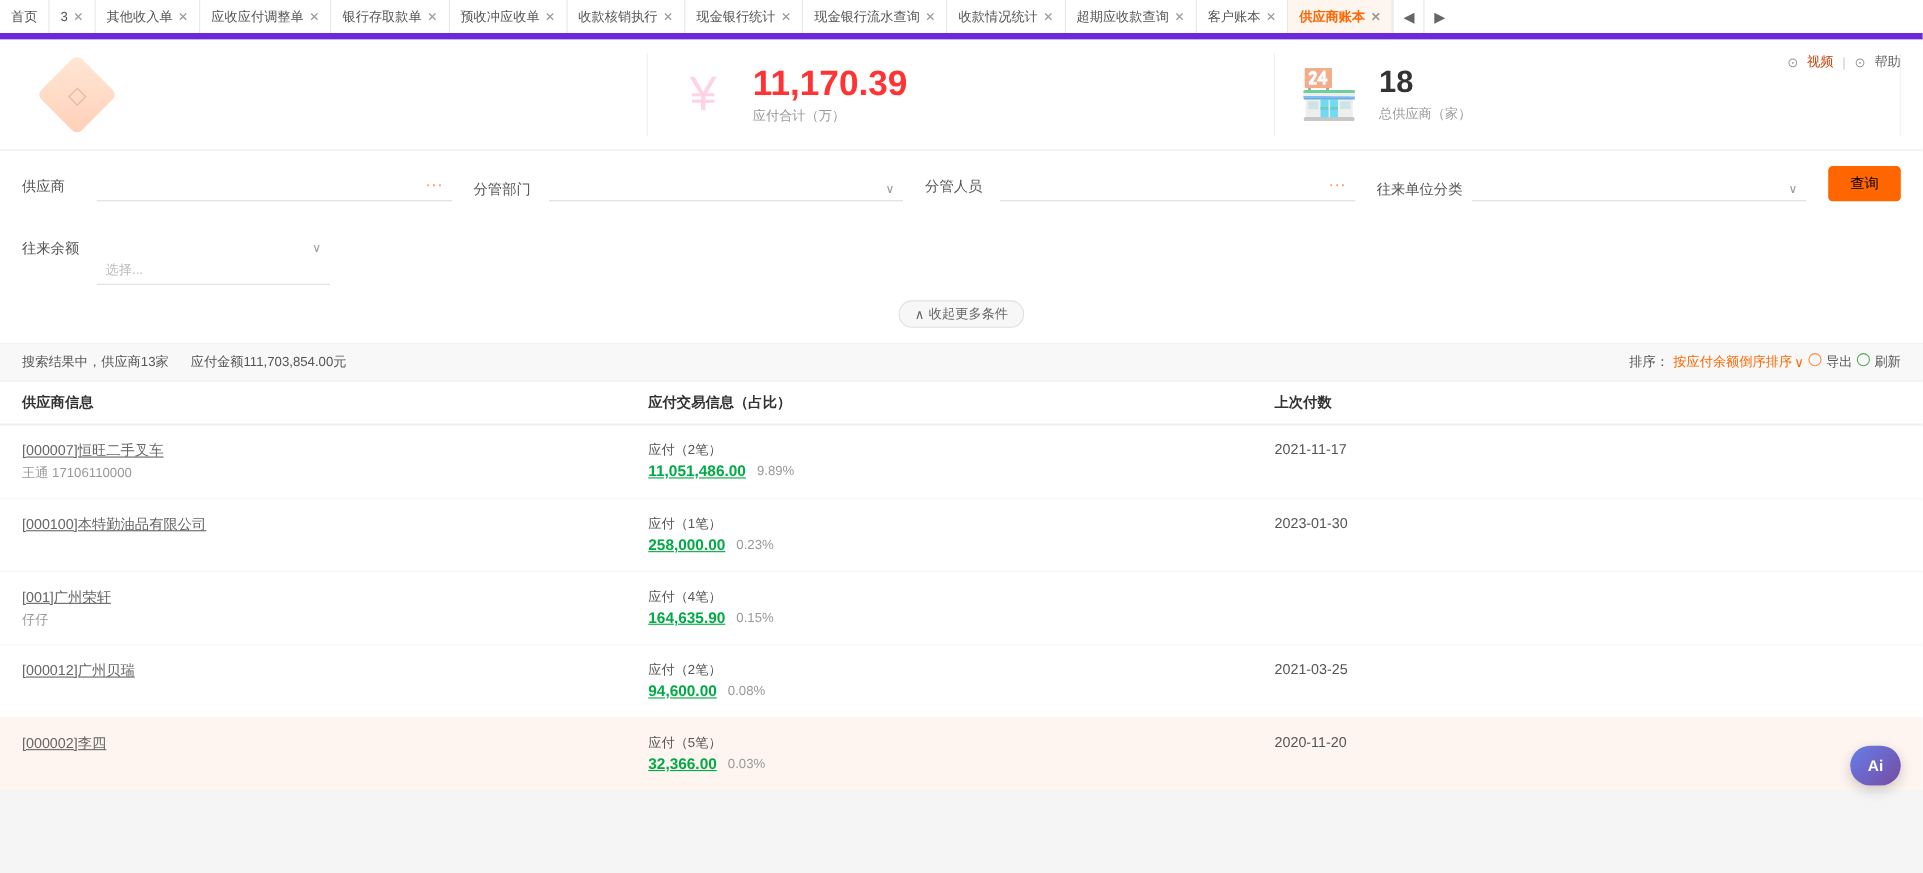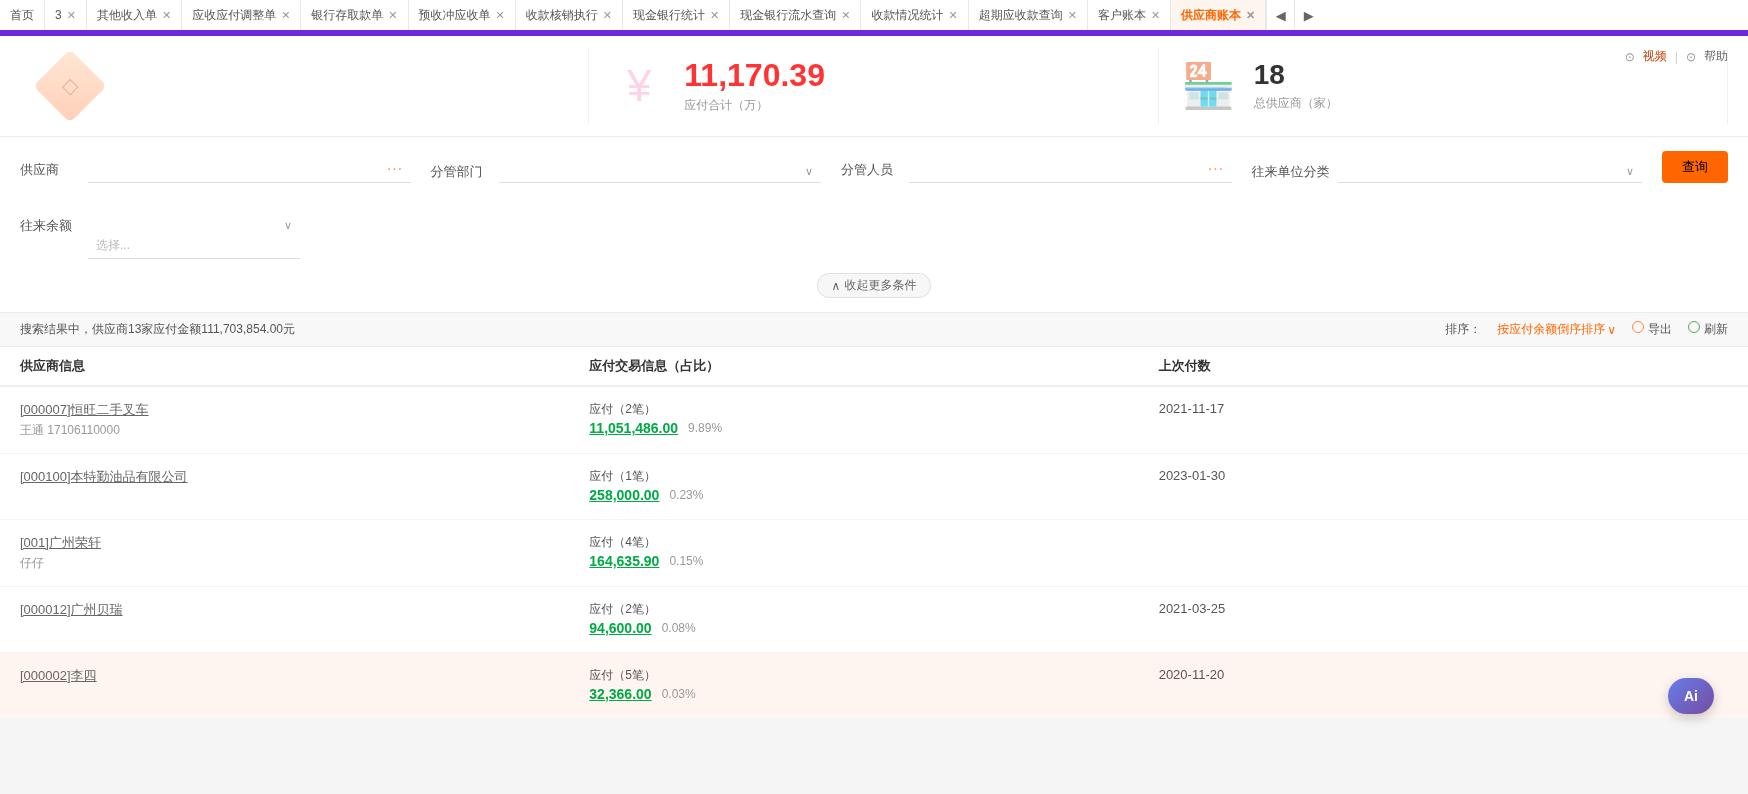--- a/index.html
+++ b/index.html
@@ -166,22 +166,22 @@
     .result-bar {
       display: flex;
       align-items: center;
       justify-content: space-between;
       padding: 8px 20px;
       background: #f8f8f8;
       border-bottom: 1px solid #ebebeb;
       font-size: 12px;
       color: #555;
     }
-    .result-left { display: flex; }
-    .result-right { display: flex; align-items: center; gap: 16px; color: #555; }
+    .result-left { display: flex; gap: 20px; }
+    .result-right { display: flex; align-items: center; gap: 4px; color: #555; }
     .result-right .sort-label { font-size: 12px; }
     .sort-select {
       color: #ff6600;
       font-size: 12px;
       cursor: pointer;
       display: flex;
       align-items: center;
       gap: 2px;
     }
     .icon-btn {
@@ -510,15 +510,15 @@
           <span class="tx-amount">32,366.00</span>
           <span class="tx-percent">0.03%</span>
         </div>
       </div>
       <div class="table-cell">
         <span class="last-pay">2020-11-20</span>
       </div>
     </div>
   </div>
 
-<div style="position:fixed;right:34px;bottom:80px;background:linear-gradient(135deg,#667eea,#764ba2);color:#fff;padding:10px 16px;border-radius:20px;font-size:14px;font-weight:bold;cursor:pointer;box-shadow:0 4px 12px rgba(0,0,0,0.2);">
+<div style="position:fixed;right:20px;bottom:80px;background:linear-gradient(135deg,#667eea,#764ba2);color:#fff;padding:10px 16px;border-radius:20px;font-size:14px;font-weight:bold;cursor:pointer;box-shadow:0 4px 12px rgba(0,0,0,0.2);">
   <span>Ai</span>
 </div>
 
 </body></html>

